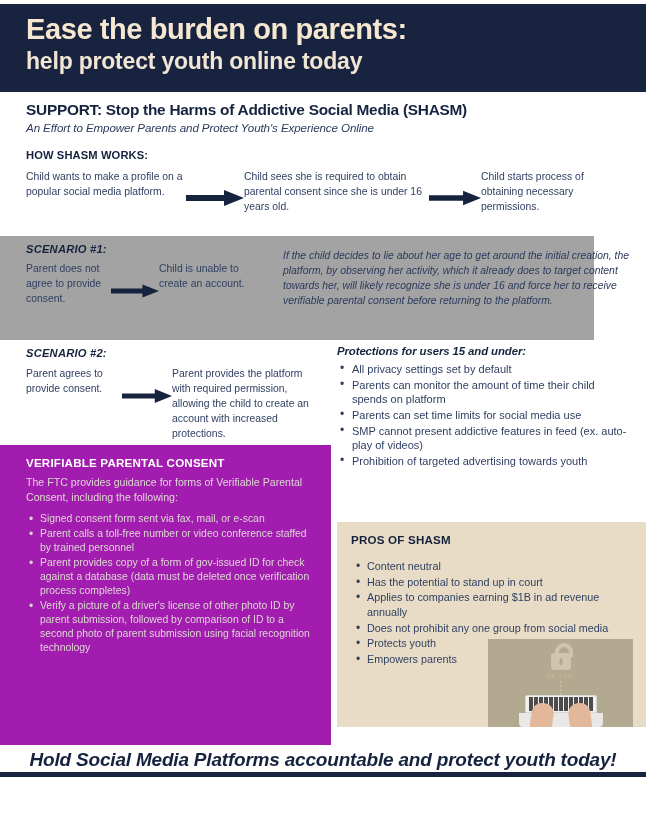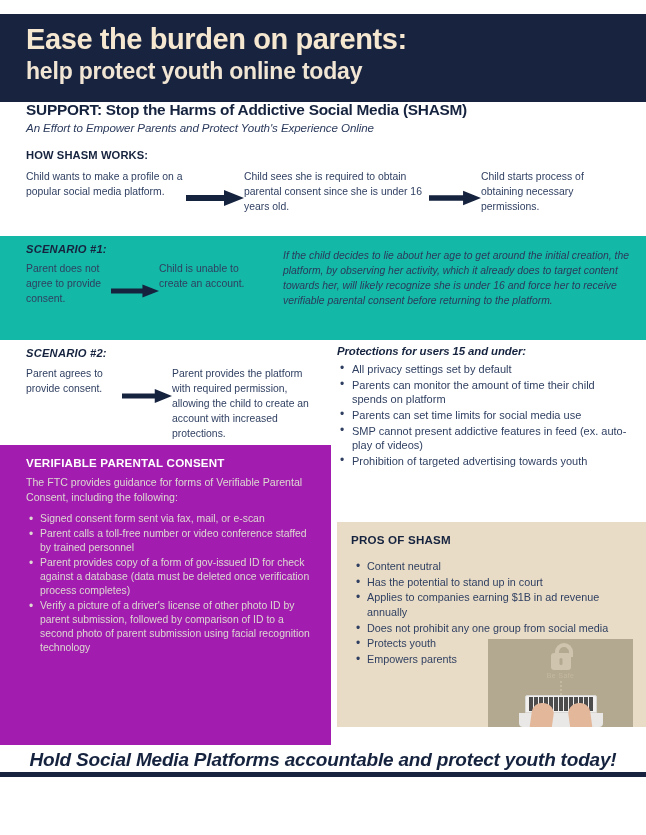--- a/index.html
+++ b/index.html
@@ -7,21 +7,21 @@
     width: 646px; height: 835px;
     background: #ffffff;
     font-family: "Liberation Sans", sans-serif;
     color: #1d2a4d;
     overflow: hidden;
   }
   .page { position: relative; width: 646px; height: 835px; background: #ffffff; }
 
   
   .header {
-    position: absolute; left: 0; top: 14px; width: 646px; height: 88px;
+    position: absolute; left: 0; top: 4px; width: 646px; height: 88px;
     background: #18233f;
     padding: 9px 0 0 26px;
   }
   .header h1 {
     font-size: 29px; font-weight: bold; color: #f5e7d0;
     letter-spacing: -0.4px; line-height: 1.12;
   }
   .header h2 {
     font-size: 23px; font-weight: bold; color: #f1e5d4;
     letter-spacing: -0.2px; line-height: 1.25; margin-top: 2px;
@@ -39,21 +39,21 @@
   .flowcell { font-size: 10.4px; line-height: 1.42; color: #2f3f61; }
   .fc1 { width: 160px; }
   .fc2 { width: 185px; }
   .fc3 { width: 140px; }
   .arrowwrap { display: flex; align-items: center; height: 56px; }
 
   .arrow { display: block; }
 
   
   .scenario {
-    position: absolute; left: 0; width: 646px; background: #14b8a6;
+    position: absolute; left: 0; width: 594px; background: #a3a3a3;
   }
   #scenario1 { top: 236px; height: 104px; }
   .scn-label { font-size: 11.2px; font-weight: bold; font-style: italic; color: #16233f; letter-spacing: 0.2px; }
   .scn-body { display: flex; align-items: flex-start; }
   .scn-text { font-size: 10.4px; line-height: 1.44; color: #2f3f61; }
 
   #s1-inner { padding: 7px 0 0 26px; }
   #s1-left { width: 85px; }
   #s1-mid { width: 95px; }
   #s1-note {

